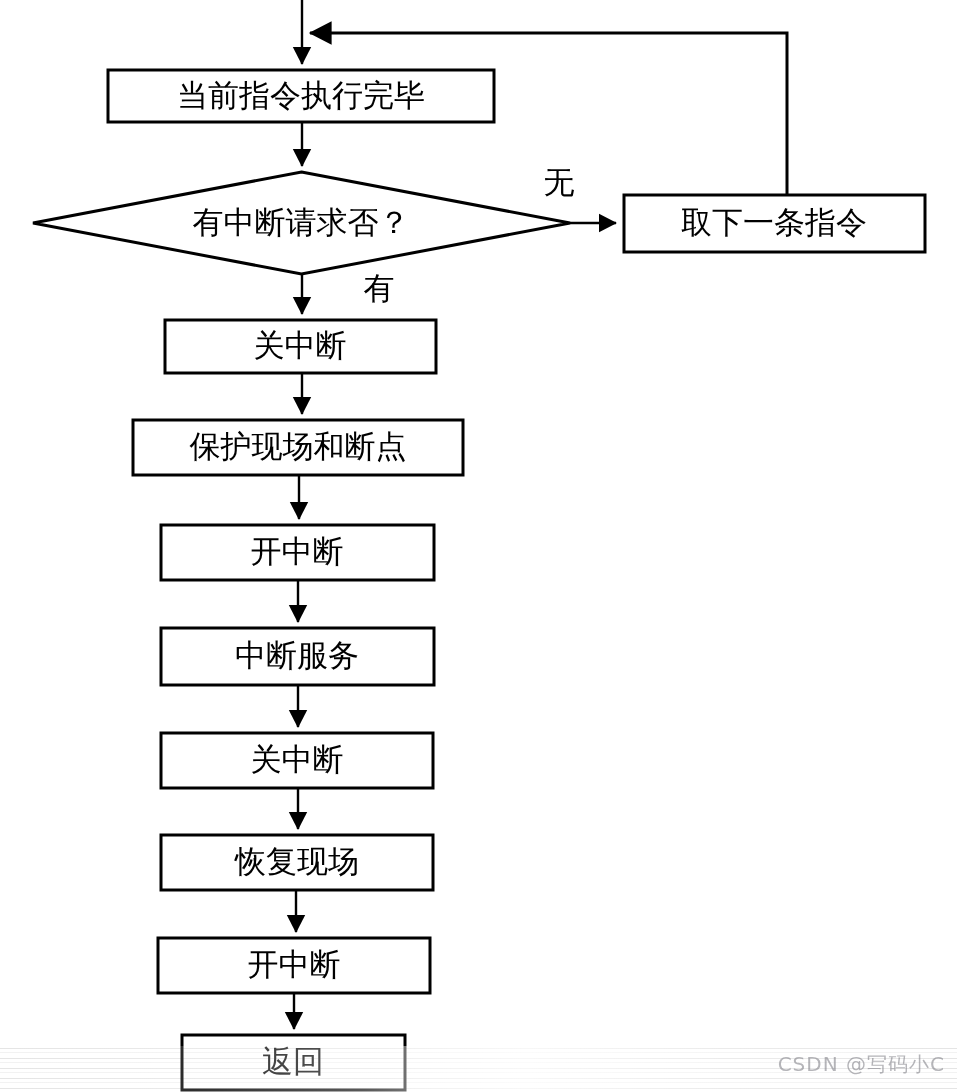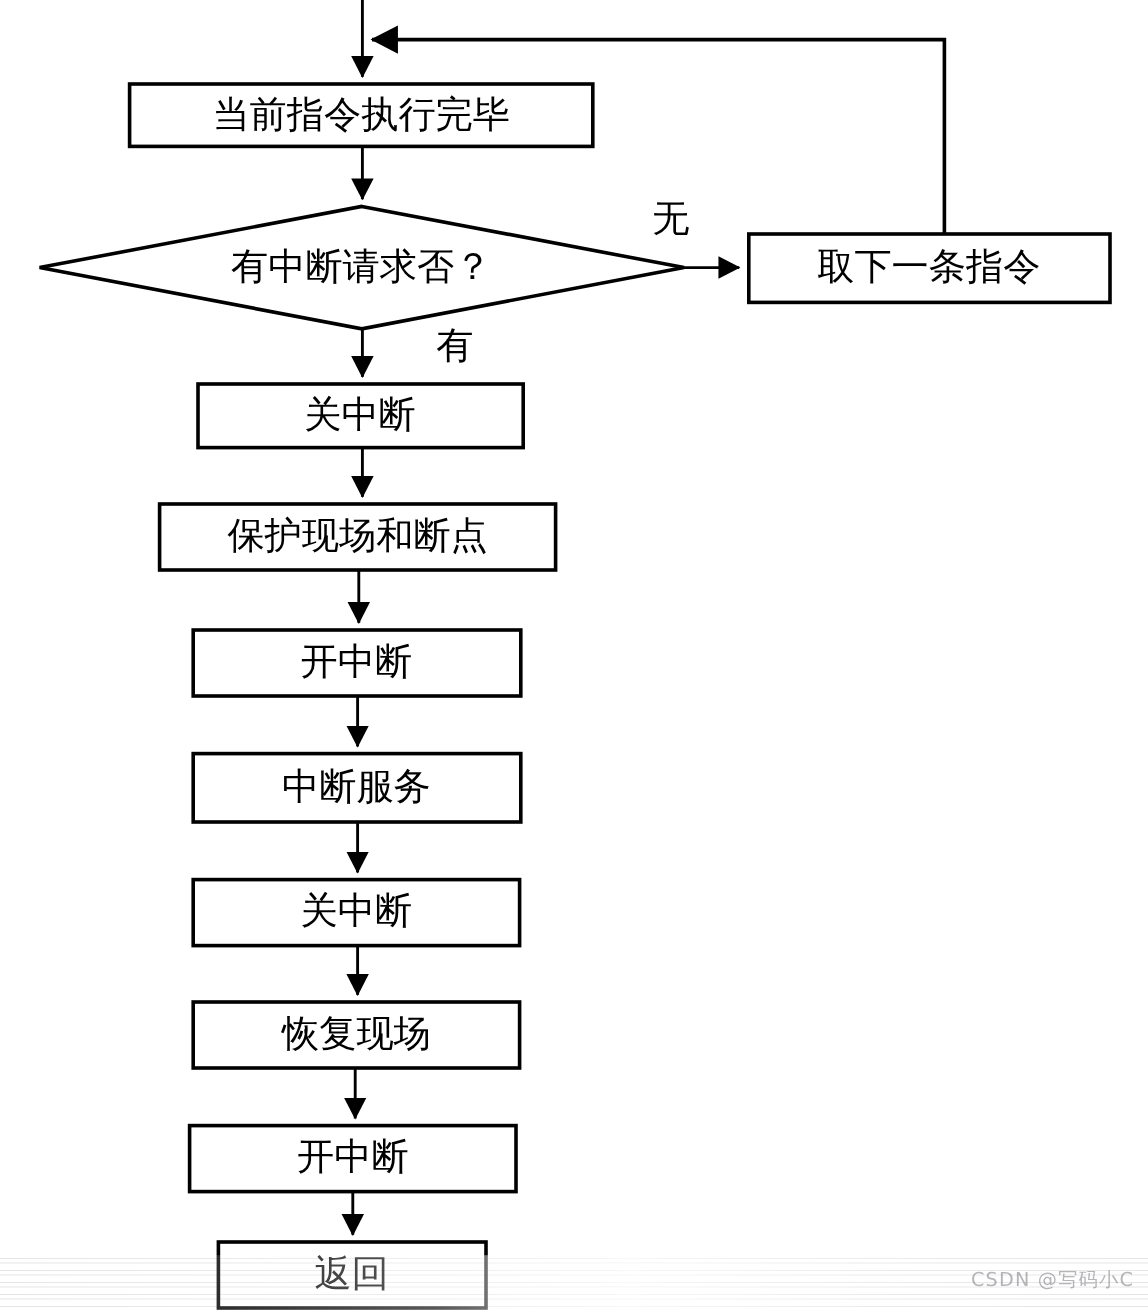--- a/index.html
+++ b/index.html
@@ -93,21 +93,21 @@
       rgba(255,255,255,0.35) 38%,
       rgba(255,255,255,0.70) 55%,
       rgba(255,255,255,0.25) 75%,
       rgba(255,255,255,0.0) 100%);
   }
   #watermark {
     position: absolute;
     right: 12px;
     bottom: 14px;
     font-family: "DejaVu Sans", "Liberation Sans", sans-serif;
-    font-size: 16px;
+    font-size: 20px;
     letter-spacing: 1px;
     color: rgba(120,120,128,0.55);
     white-space: nowrap;
     pointer-events: none;
   }
 </style>
 </head>
 <body>
 
 <div id="page">

